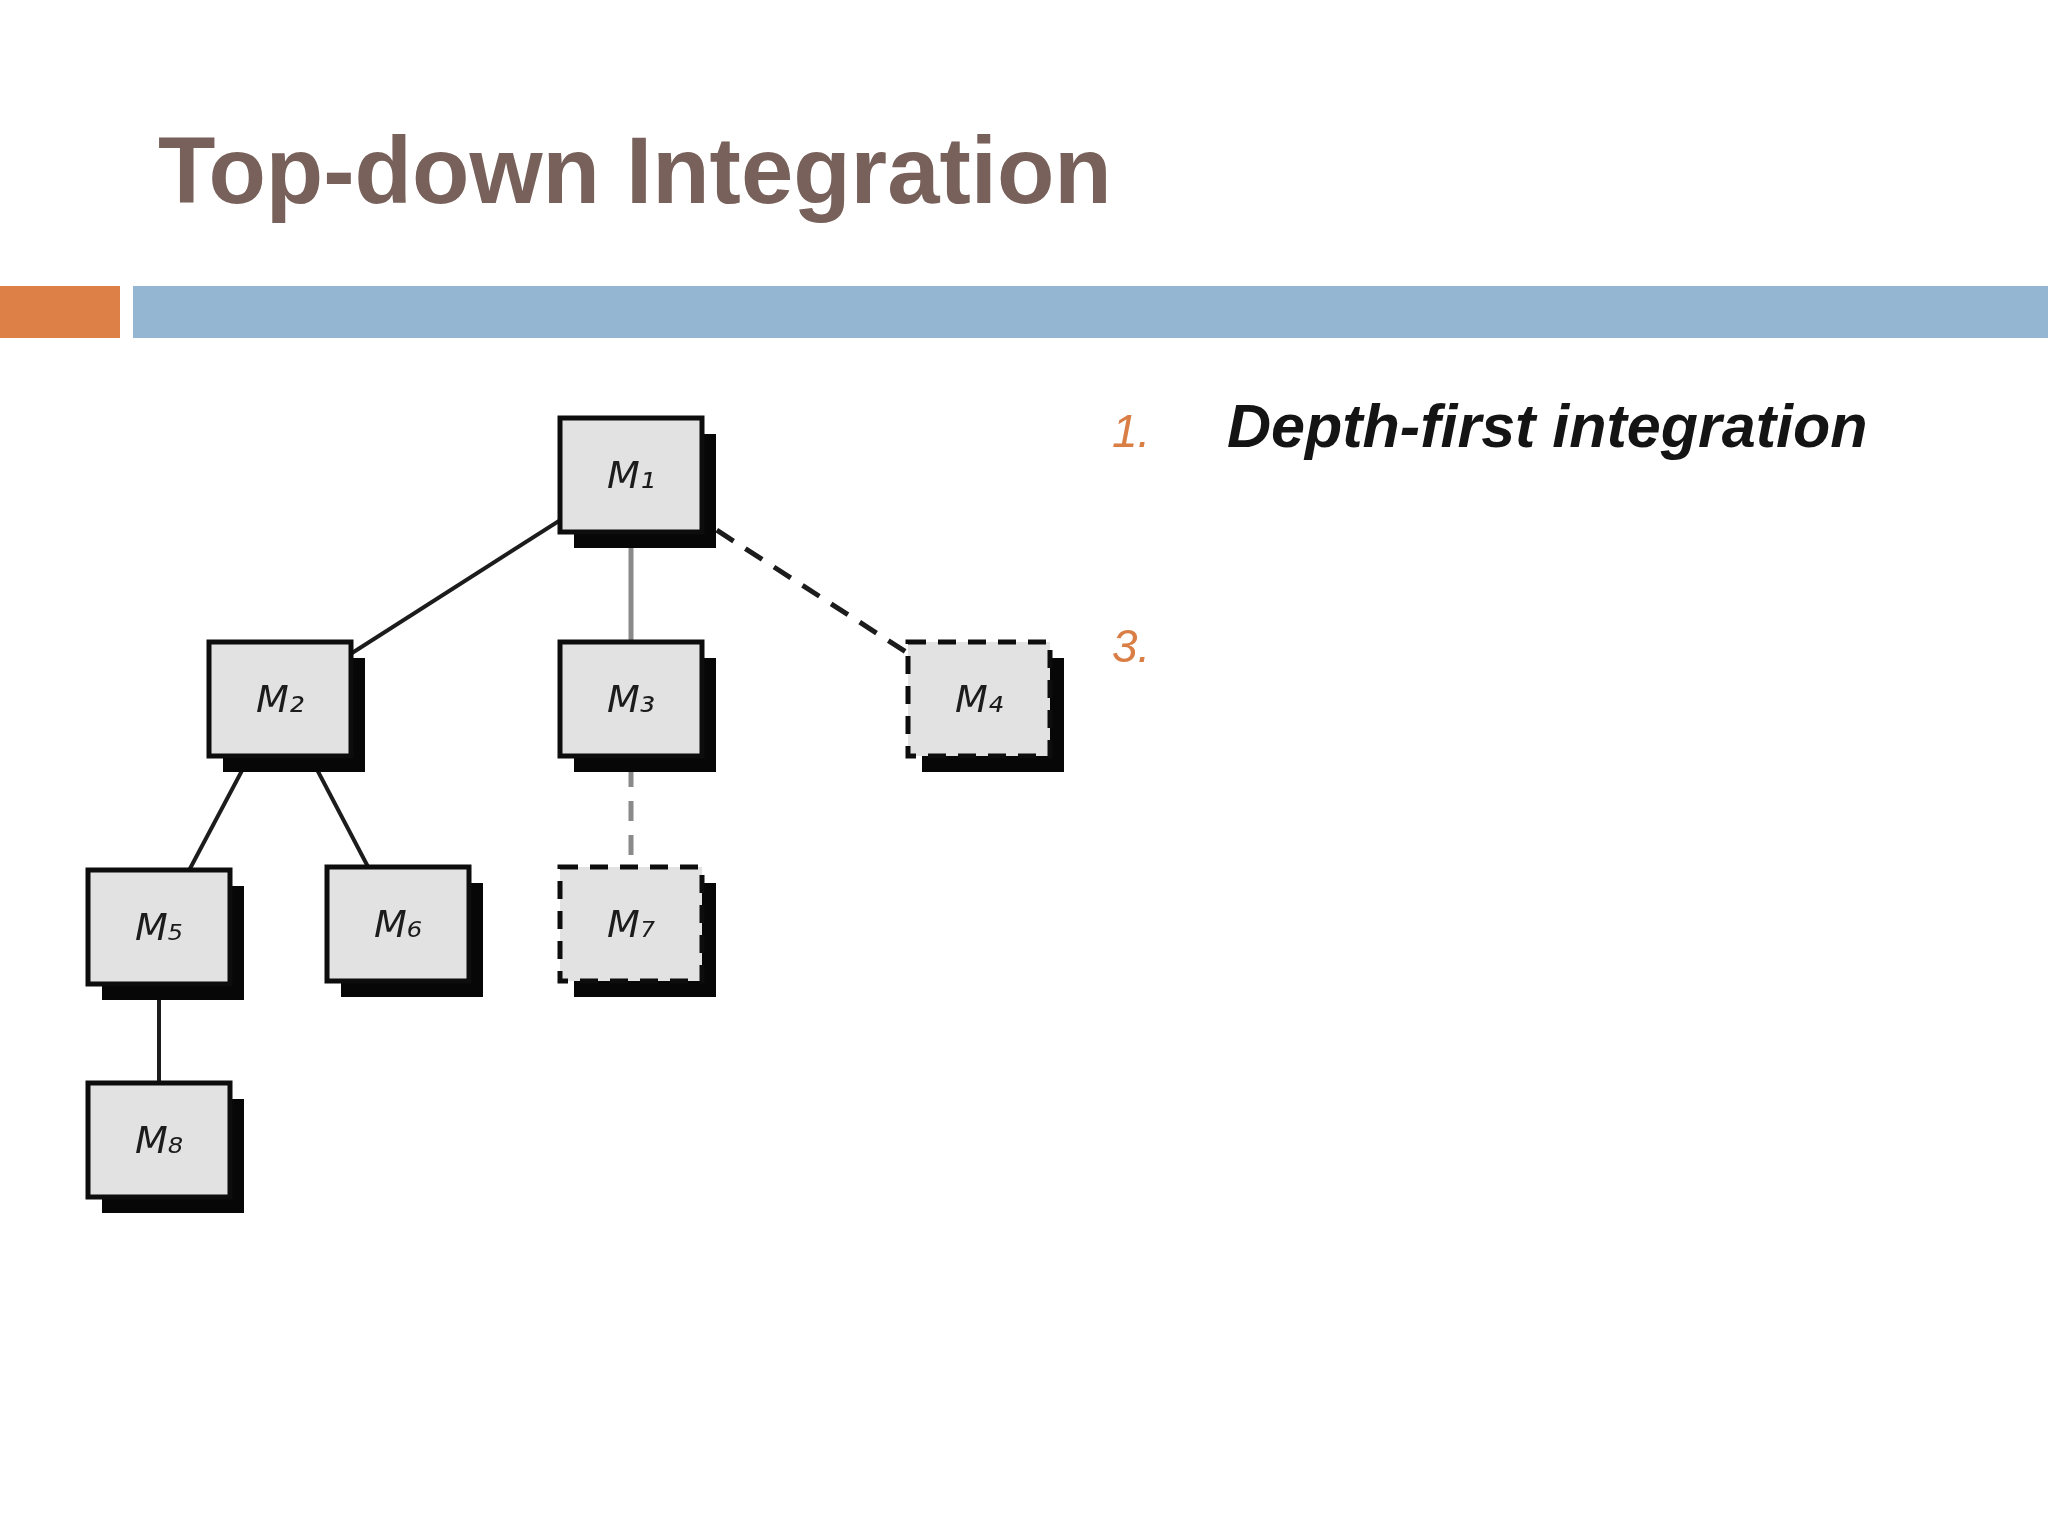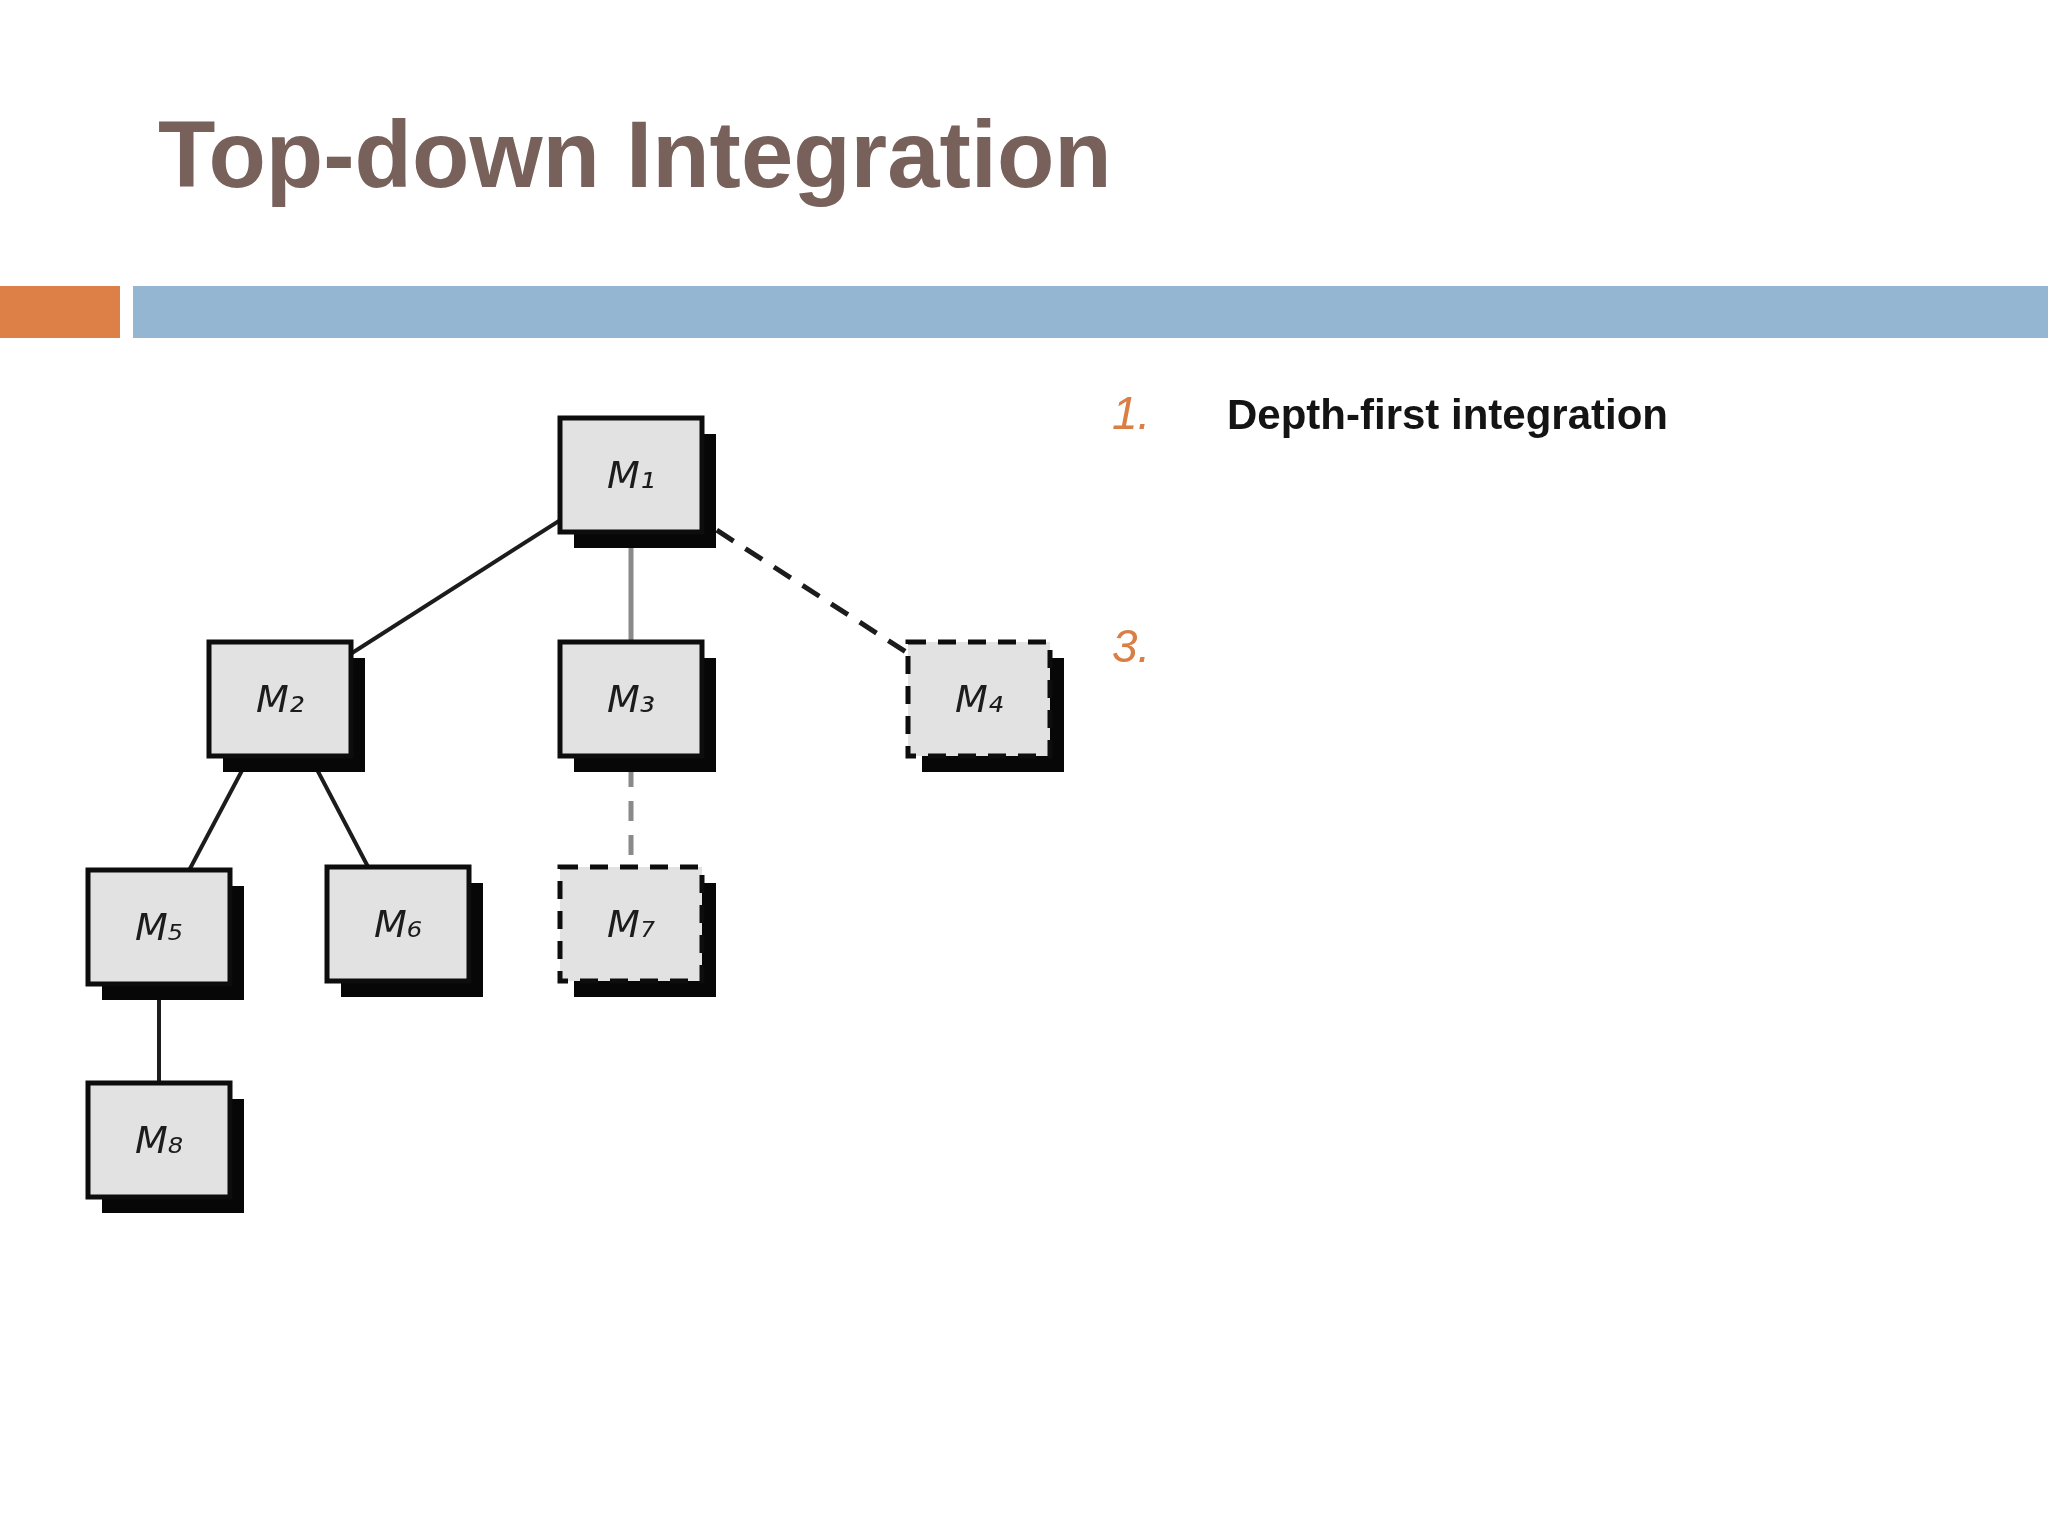--- a/index.html
+++ b/index.html
@@ -2,21 +2,21 @@
 <html><head>
 <meta charset="utf-8">
 <style>
   html, body { margin: 0; padding: 0; background: #ffffff; }
   body {
     width: 2048px; height: 1536px;
     position: relative; overflow: hidden;
     font-family: "Liberation Sans", "DejaVu Sans", sans-serif;
   }
   .slide-title {
-    position: absolute; left: 158px; top: 108px;
+    position: absolute; left: 158px; top: 124px;
     font-size: 94px; font-weight: 700; line-height: 1;
     color: #77615A; letter-spacing: 0px; white-space: nowrap;
   }
   .bar-orange {
     position: absolute; left: 0; top: 286px;
     width: 120px; height: 52px; background: #DD8047;
   }
   .bar-blue {
     position: absolute; left: 133px; top: 286px;
     width: 1915px; height: 52px; background: #94B6D2;
@@ -26,21 +26,21 @@
     font-family: "DejaVu Sans", sans-serif;
     font-style: italic;
   }
   .list-item { position: absolute; display: flex; align-items: baseline; }
   .list-number {
     flex: 0 0 115px; width: 115px;
     font-size: 46px; font-style: italic; line-height: 1.75;
     color: #D97E45;
   }
   .list-label {
-    font-size: 42px; font-weight: 700; 
+    font-size: 61px; font-weight: 700; font-style: italic;
     line-height: 1.75; color: #141414;
   }
   #list-item-1 { left: 1112px; top: 373px; }
   #list-item-2 { left: 1112px; top: 606px; }
   #list-item-2 .list-label { width: 560px; }
 </style>
 </head>
 <body>
 
 <div class="slide-title">Top-down Integration</div>

